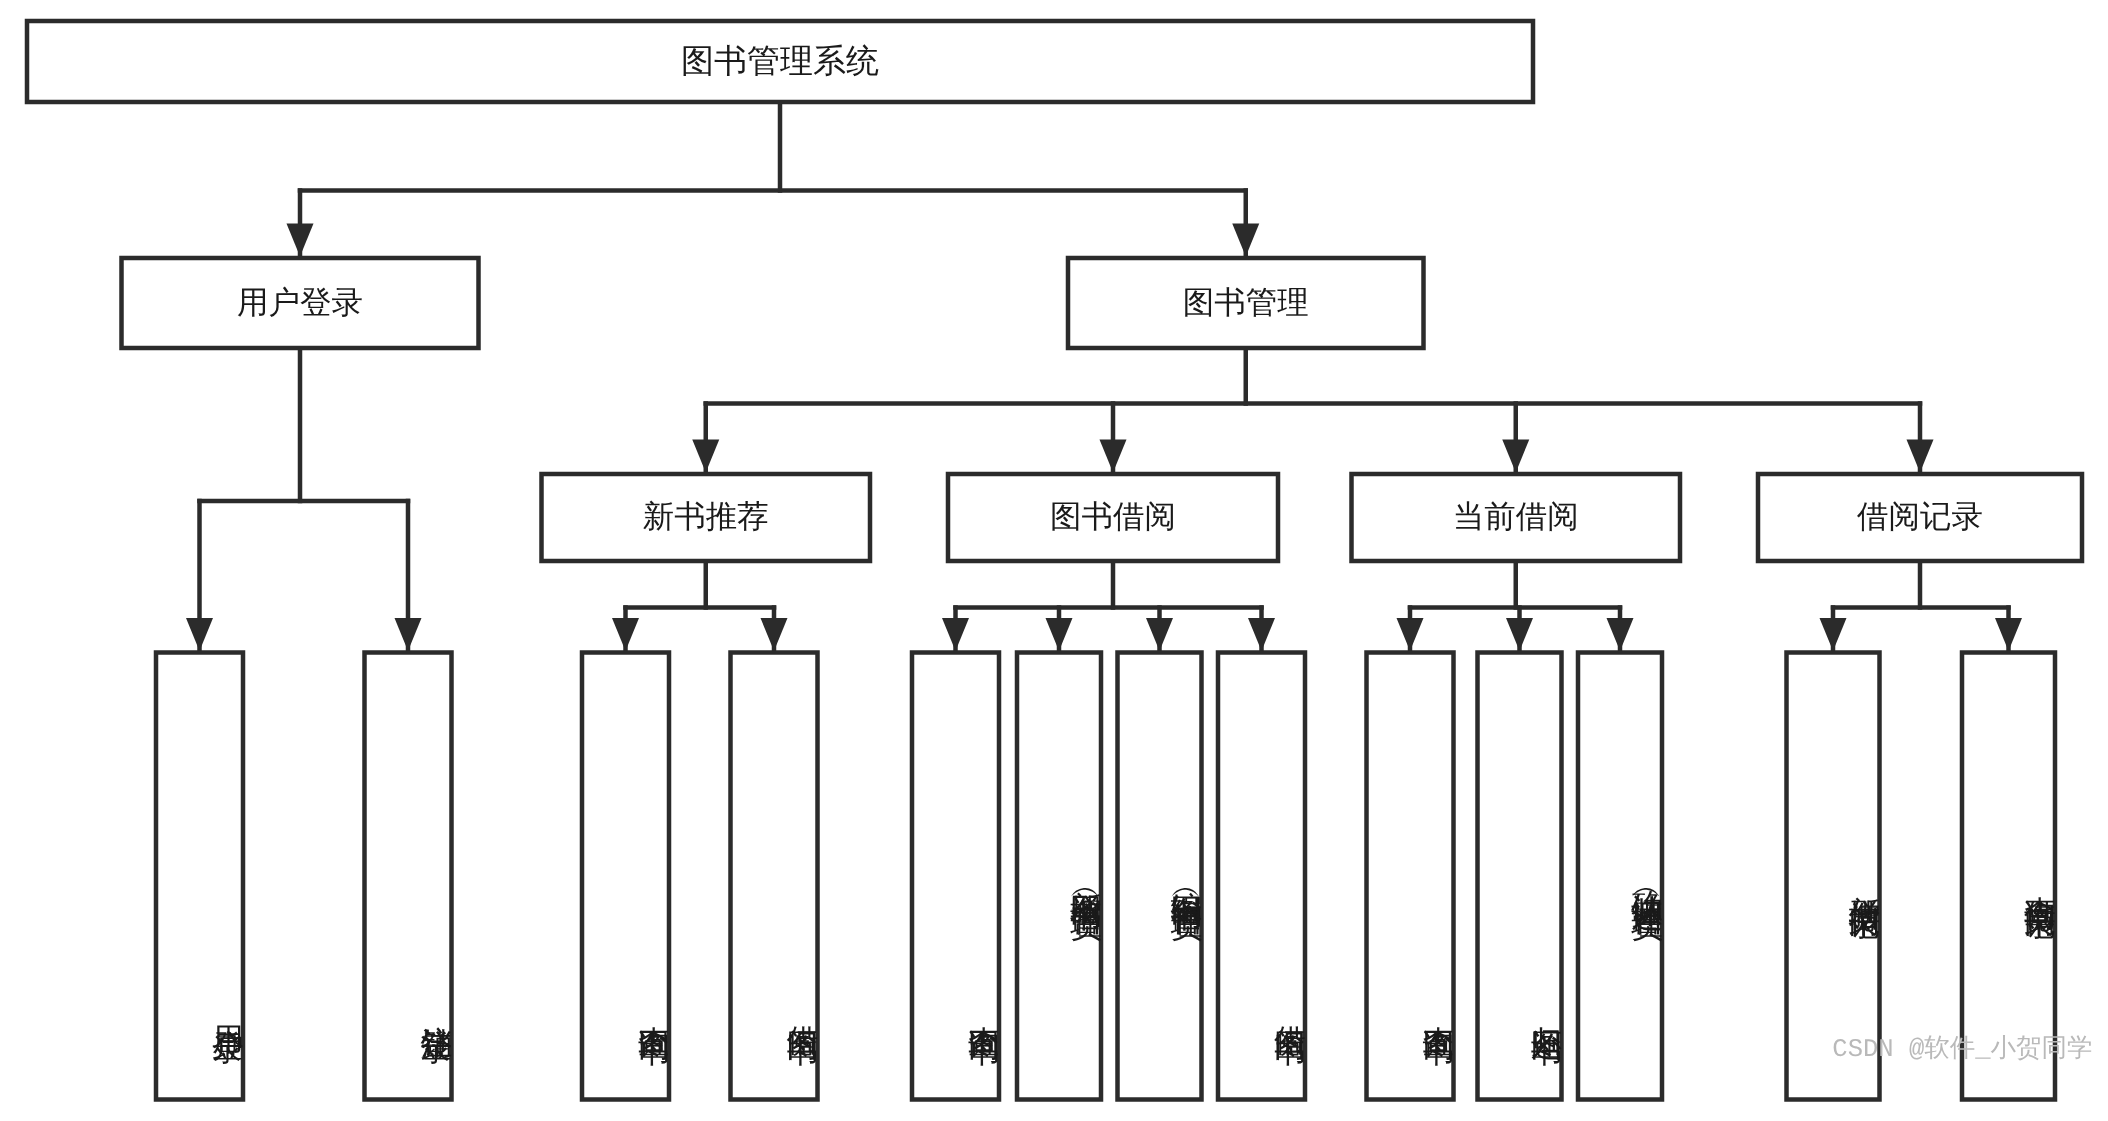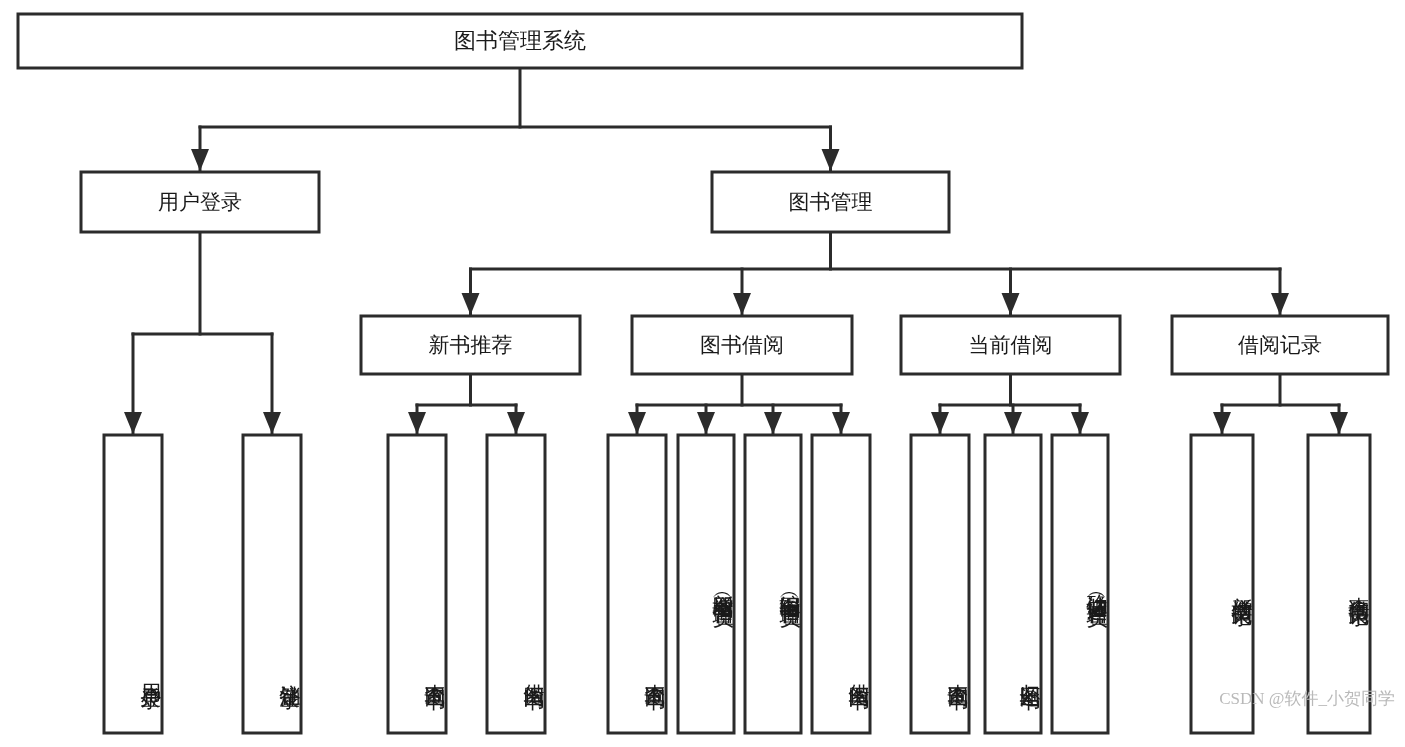--- a/index.html
+++ b/index.html
@@ -26,21 +26,21 @@
     text-orientation:upright;
     letter-spacing:2px;
     line-height:1;
     text-align:center;
     white-space:nowrap;
     pointer-events:none;
     display:flex;align-items:flex-start;justify-content:center;
   }
   .watermark{
     position:absolute;right:10px;bottom:4px;
-    font-family:Liberation Serif, serif;
+    font-family:Liberation Mono, monospace;
     font-size:17px;color:#b9b9b9;white-space:nowrap;
   }
 </style>
 </head>
 <body>
 
 <div id="stage">
 
   <svg id="diagram" viewBox="0 0 1405 747">
     <g id="links-layer">

